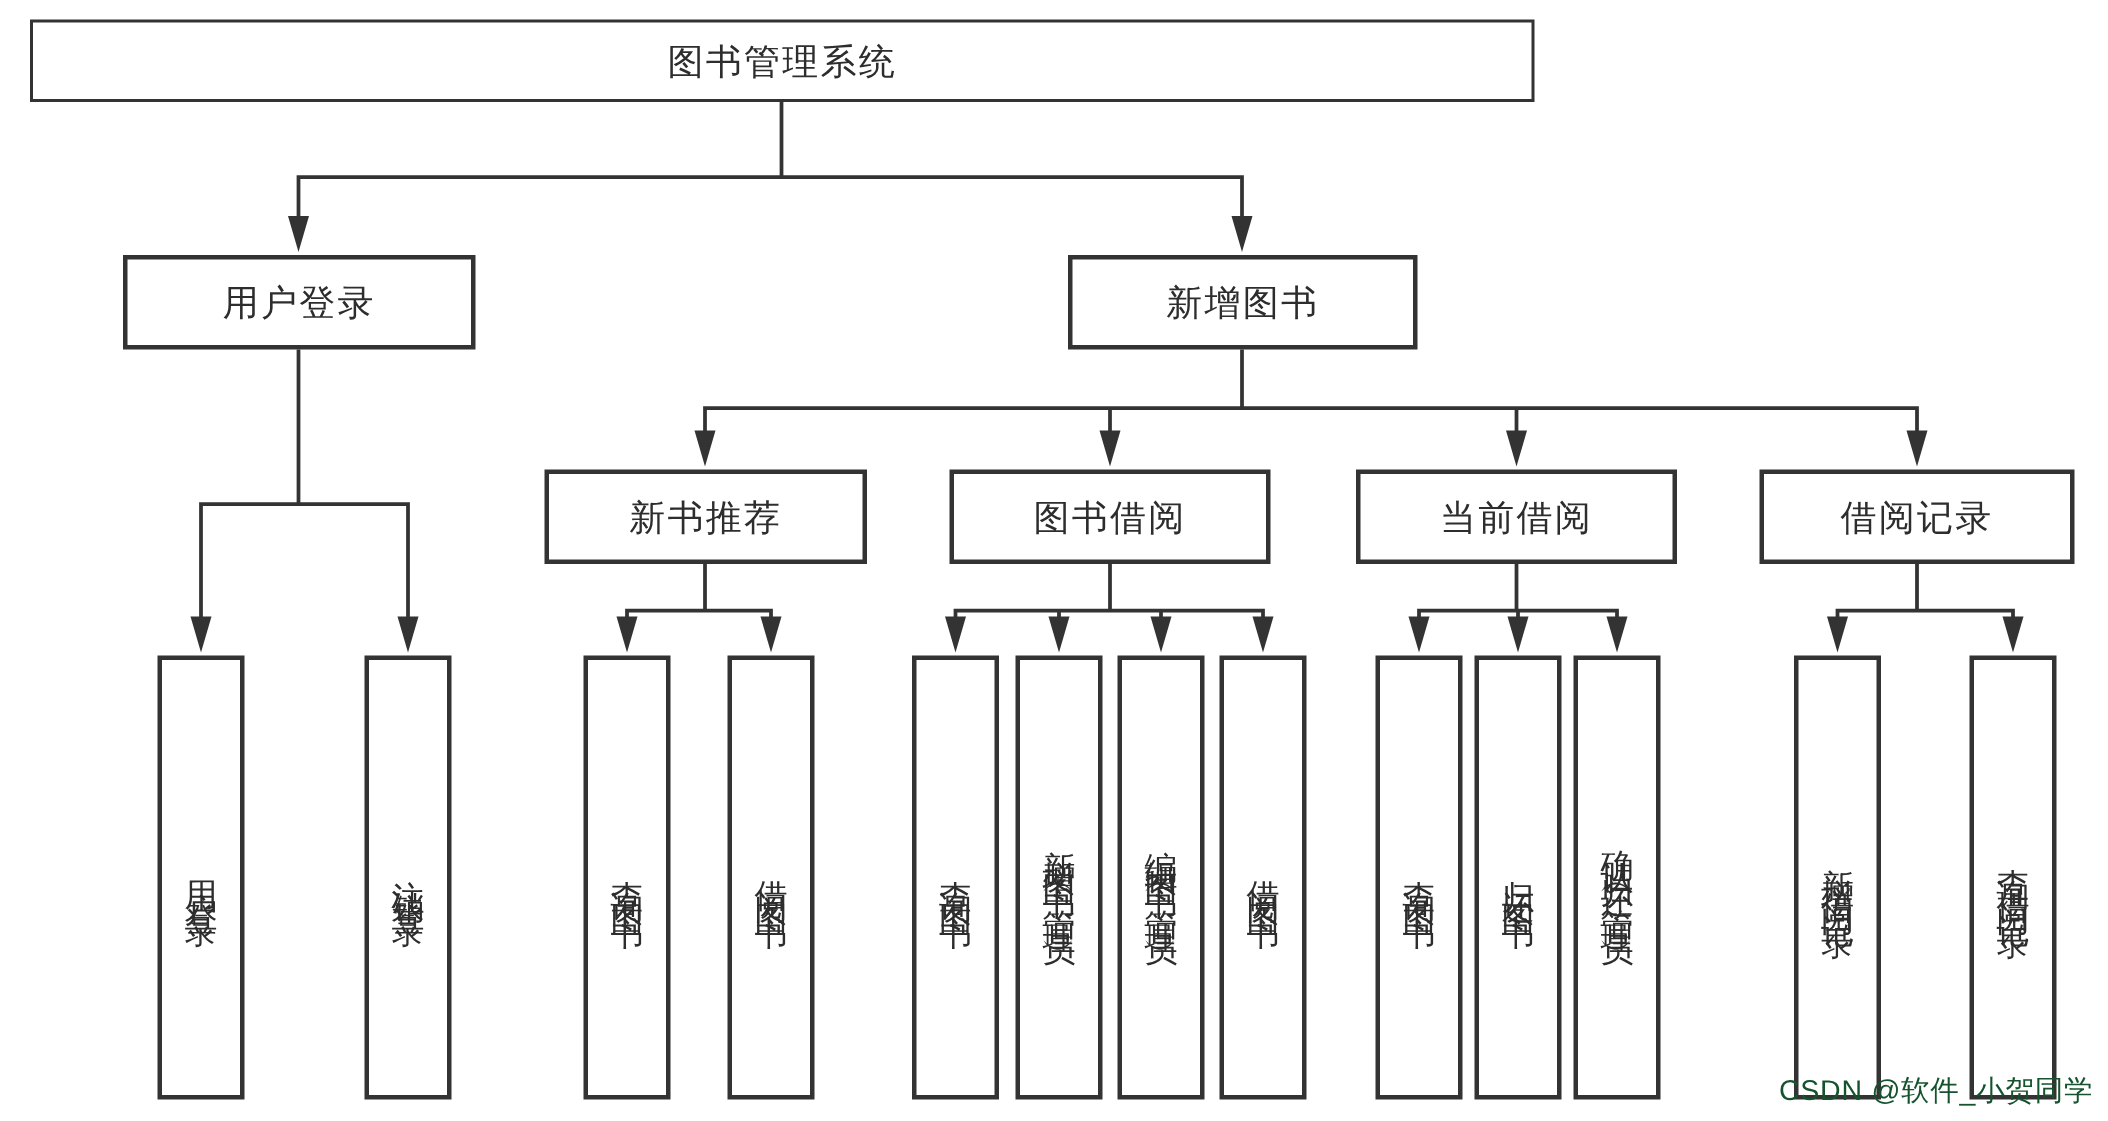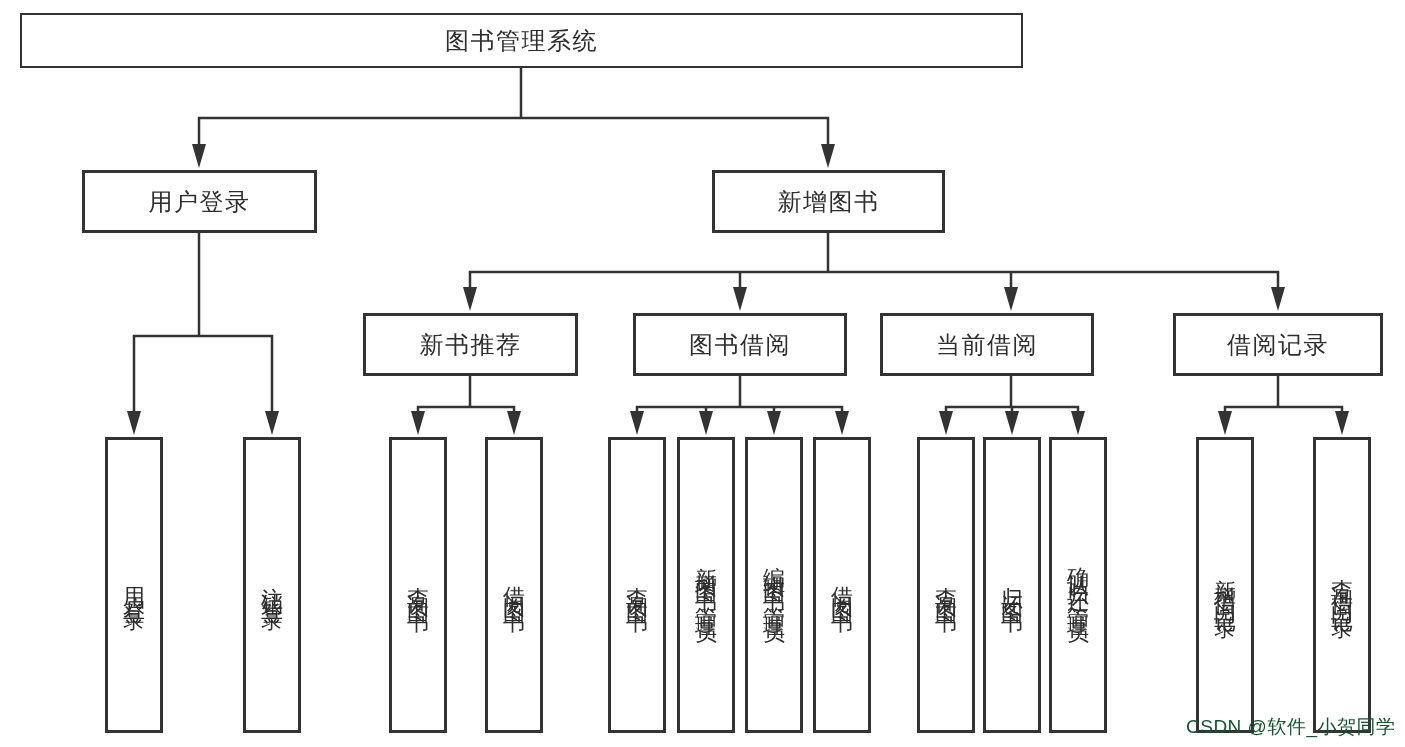--- a/index.html
+++ b/index.html
@@ -96,21 +96,21 @@
   <div class="box hbox" style="left:712px;top:170px;width:233px;height:63px">
     <span>新增图书</span>
   </div>
 
   <div class="box hbox" style="left:633px;top:313px;width:214px;height:63px">
     <span>图书借阅</span>
   </div>
   <div class="box hbox" style="left:363px;top:313px;width:215px;height:63px">
     <span>新书推荐</span>
   </div>
-  <div class="box hbox" style="left:880px;top:313px;width:214px;height:63px">
+  <div class="box hbox" style="left:904px;top:313px;width:214px;height:63px">
     <span>当前借阅</span>
   </div>
   <div class="box hbox" style="left:1173px;top:313px;width:210px;height:63px">
     <span>借阅记录</span>
   </div>
 
   <div class="box vbox" style="left:105px;top:437px;width:58px;height:296px">
     <span class="vtext">用户登录</span>
   </div>
   <div class="box vbox" style="left:243px;top:437px;width:58px;height:296px">

